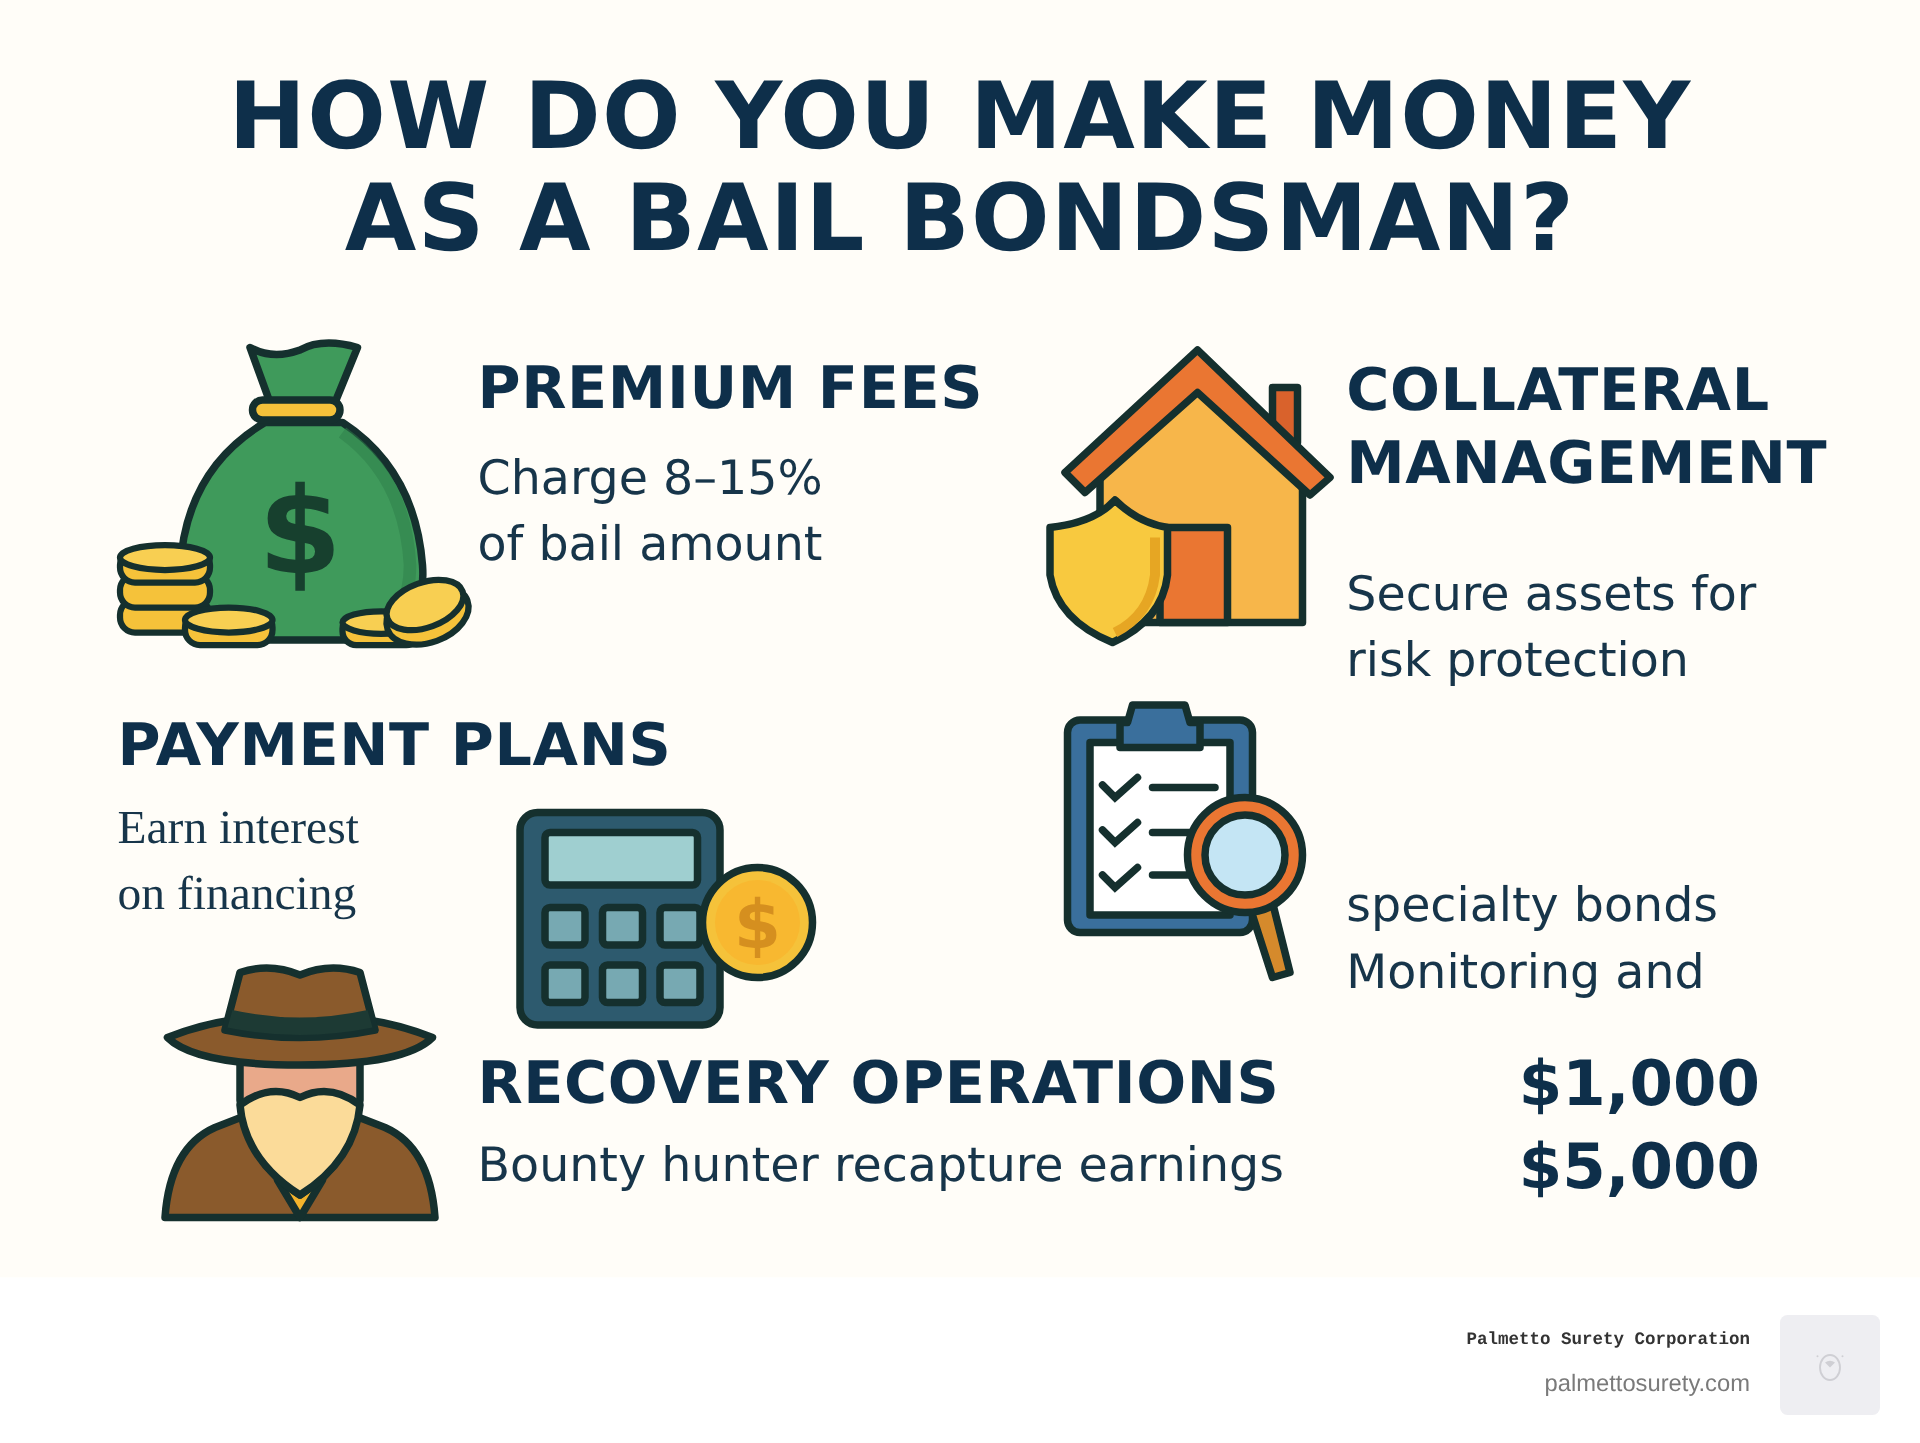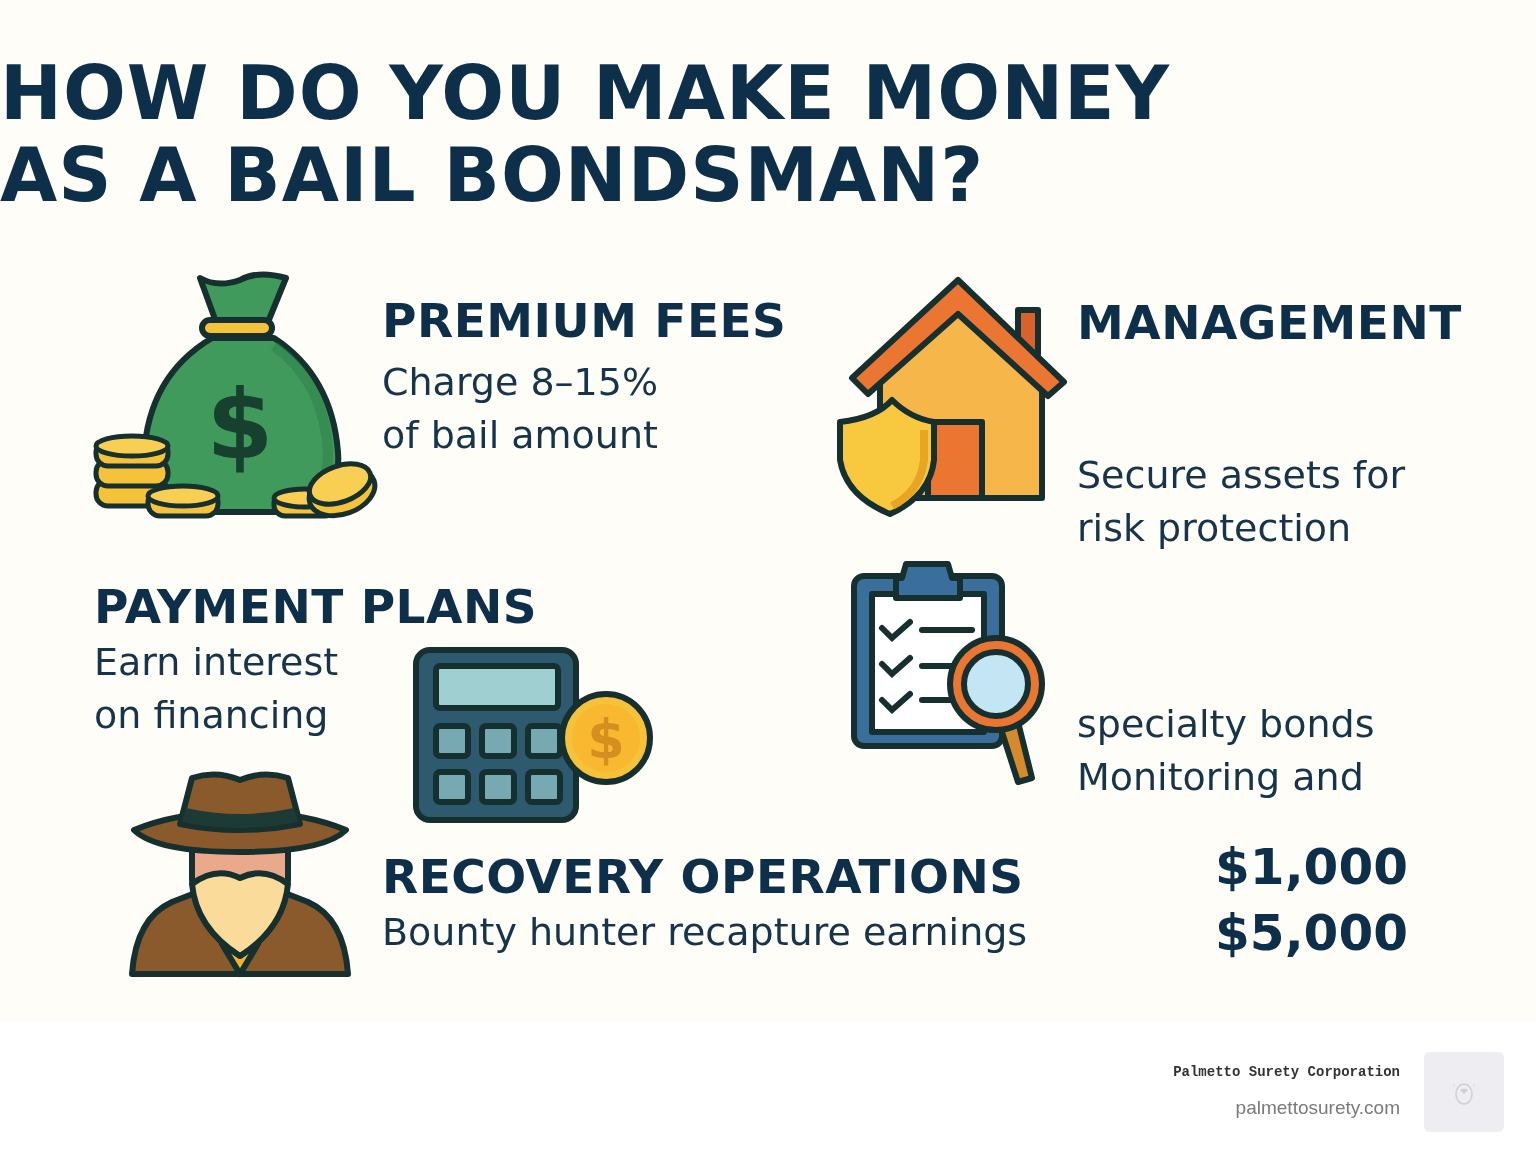--- a/index.html
+++ b/index.html
@@ -1,23 +1,23 @@
 <!DOCTYPE html>
 <html><head>
 <meta charset="utf-8">
 <style>
   * { margin:0; padding:0; box-sizing:border-box; }
   html, body { width:1536px; height:1154px; background:#ffffff; overflow:hidden; }
   body { position:relative; font-family:"DejaVu Sans", sans-serif; color:#0e2f4a; }
   .canvas { position:absolute; left:0; top:0; width:1536px; height:1022px; background:#fffdf8; }
-  .title { position:absolute; left:0; top:52px; width:1536px; text-align:left;
+  .title { position:absolute; left:0; top:52px; width:1536px; text-align:center;
     font-family:"DejaVu Sans", sans-serif; font-weight:bold; font-size:74px; line-height:82px;
     color:#0e2f4a; letter-spacing:1px; }
   .heading { position:absolute; font-family:"DejaVu Sans", sans-serif; font-weight:bold;
-    font-size:47px; line-height:58px; color:#0e2f4a; white-space:nowrap; letter-spacing:0.5px;margin-top:10px; }
+    font-size:47px; line-height:58px; color:#0e2f4a; white-space:nowrap; letter-spacing:0.5px; }
   .desc { position:absolute; font-family:"DejaVu Sans", sans-serif; font-weight:normal;
     font-size:38px; line-height:53px; color:#17354a; white-space:nowrap; }
   .amount { position:absolute; font-family:"DejaVu Sans", sans-serif; font-weight:bold;
     font-size:50px; line-height:66px; color:#0e2f4a; text-align:right; white-space:nowrap; }
   .icon { position:absolute; }
   .footer { position:absolute; left:0; top:1022px; width:1536px; height:132px; background:#ffffff; }
   .brand-name { position:absolute; right:136px; top:1064px; font-family:Liberation Mono, monospace;
     font-weight:bold; font-size:14px; color:#333333; white-space:nowrap; }
   .brand-url { position:absolute; right:136px; top:1097px; font-family:"Liberation Sans", sans-serif;
     font-size:19px; color:#7a7a7a; white-space:nowrap; }
@@ -81,31 +81,32 @@
       <path d="M32 108 L138 10 L244 112 L228 126 L138 44 L48 124 Z" fill="#ea7632"></path>
 
       <rect x="108" y="152" width="54" height="76" fill="#ea7632"></rect>
 
       <path d="M20 152 Q56 148 72 130 Q90 148 114 152 L114 190 Q110 226 70 244 Q26 226 20 190 Z" fill="#f8c93f"></path>
     </g>
     <path d="M104 160 L104 190 Q100 222 72 236" fill="none" stroke="#e6a623" stroke-width="8"></path>
   </svg>
 
   <div class="heading" style="left:1077px; top:284px;">
+    <div>COLLATERAL</div>
     <div>MANAGEMENT</div>
   </div>
   <div class="desc" style="left:1077px; top:413px;margin-top:36px;">
     <div>Secure assets for</div>
     <div>risk protection</div>
   </div>
 
   <div class="heading" style="left:94px; top:568px;">
     <div>PAYMENT PLANS</div>
   </div>
-  <div class="desc" style="left:94px; top:636px;">
+  <div class="desc" style="left:94px; top:636px;font-family:Liberation Serif, serif;">
     <div>Earn interest</div>
     <div>on financing</div>
   </div>
 
   <svg class="icon" style="left:410px; top:644px;" width="246" height="182" viewBox="0 0 246 182">
     <g stroke="#15302e" stroke-width="6" stroke-linejoin="round">
       <rect x="6" y="6" width="160" height="170" rx="14" fill="#2d5a6e"></rect>
       <rect x="26" y="22" width="122" height="42" rx="4" fill="#9fcfd0"></rect>
       <rect x="26" y="82" width="32" height="30" rx="4" fill="#77a9b2"></rect>
       <rect x="72" y="82" width="32" height="30" rx="4" fill="#77a9b2"></rect>

